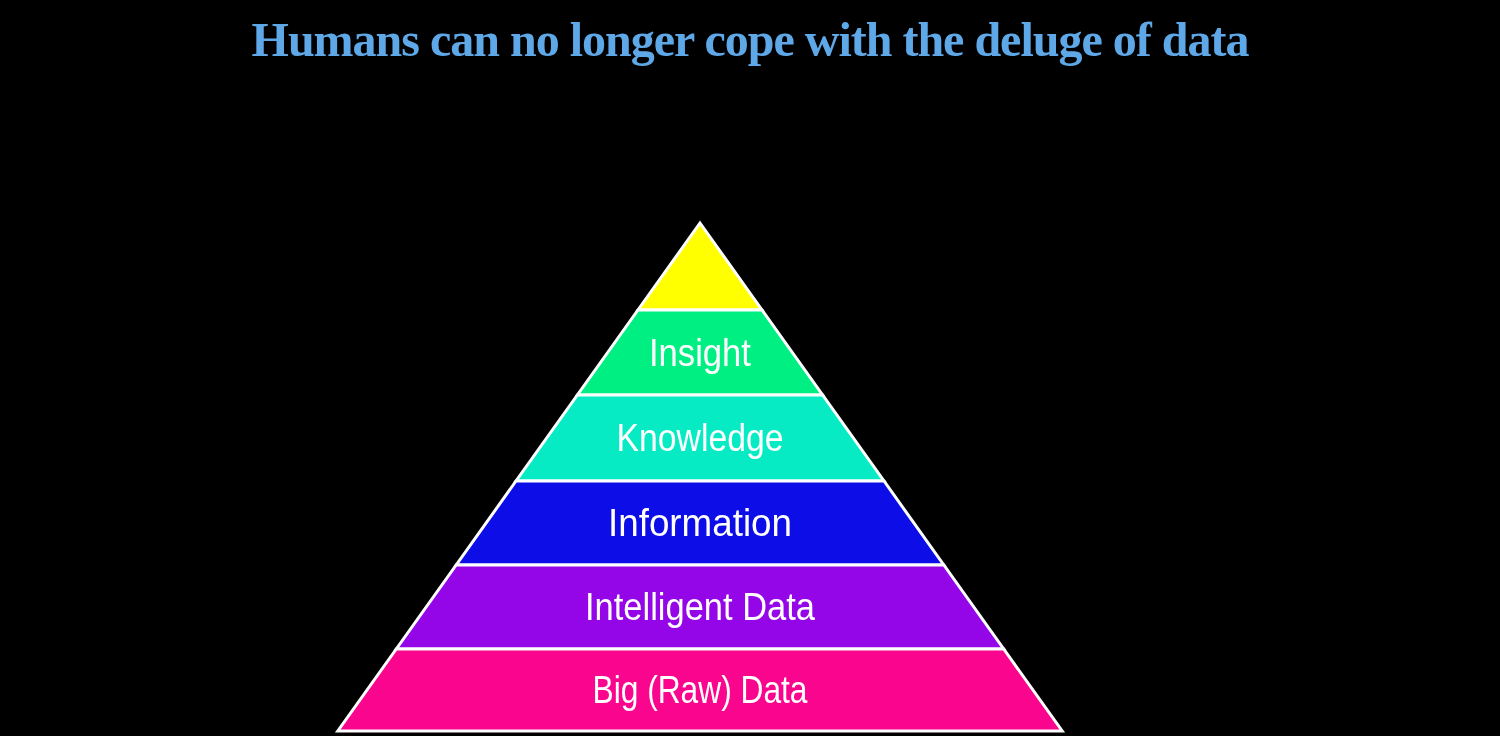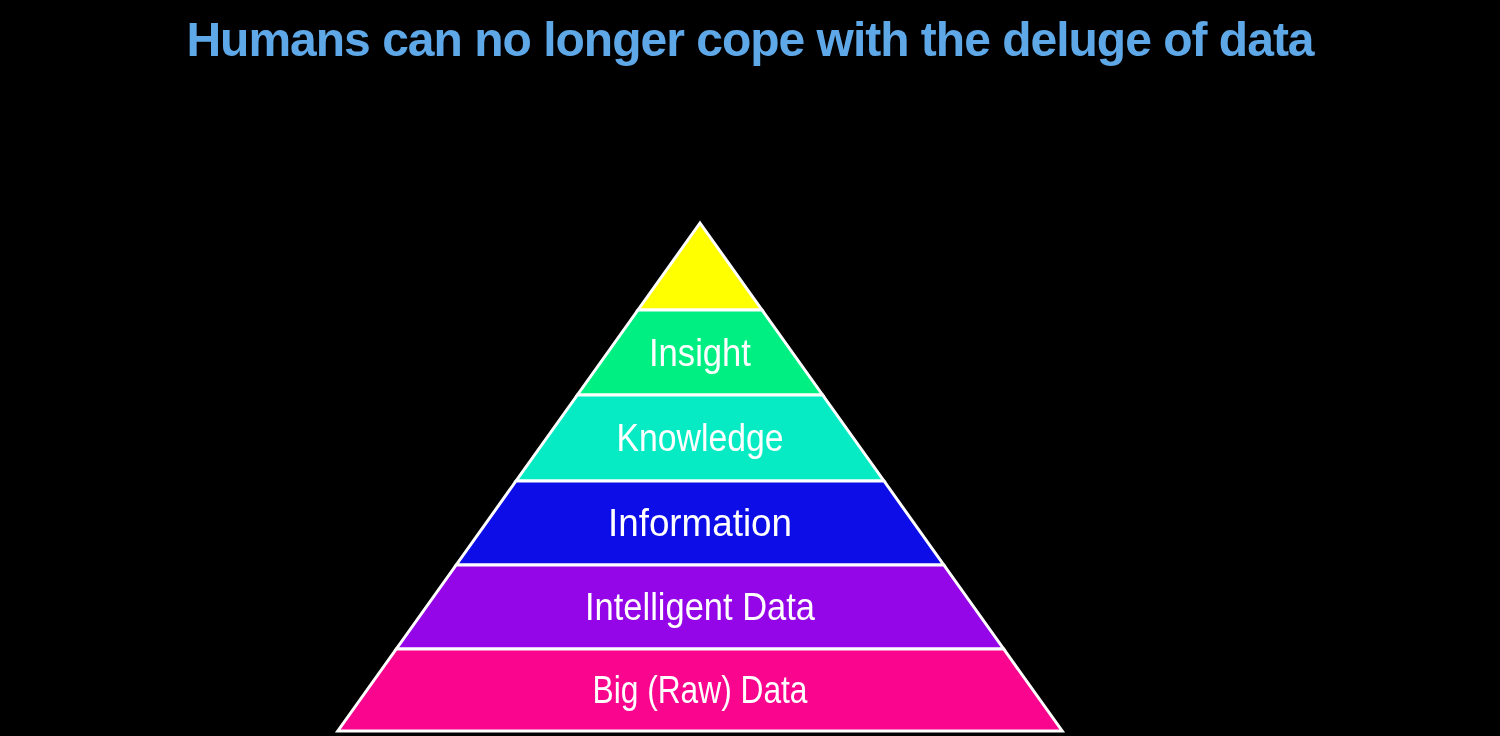--- a/index.html
+++ b/index.html
@@ -13,21 +13,21 @@
   .slide {
     position: relative;
     width: 1500px; height: 736px;
   }
   .slide-title {
     position: absolute;
     top: 12px; left: 0;
     width: 100%;
     margin: 0;
     text-align: center;
-    font-family: Liberation Sans, sans-serif;
+    font-family: Liberation Serif, serif;
     font-weight: bold;
     font-size: 48px;
     line-height: 1.15;
     letter-spacing: -1px;
     white-space: nowrap;
   }
   .pyramid-svg {
     position: absolute;
     left: 0; top: 0;
     width: 1500px; height: 736px;

